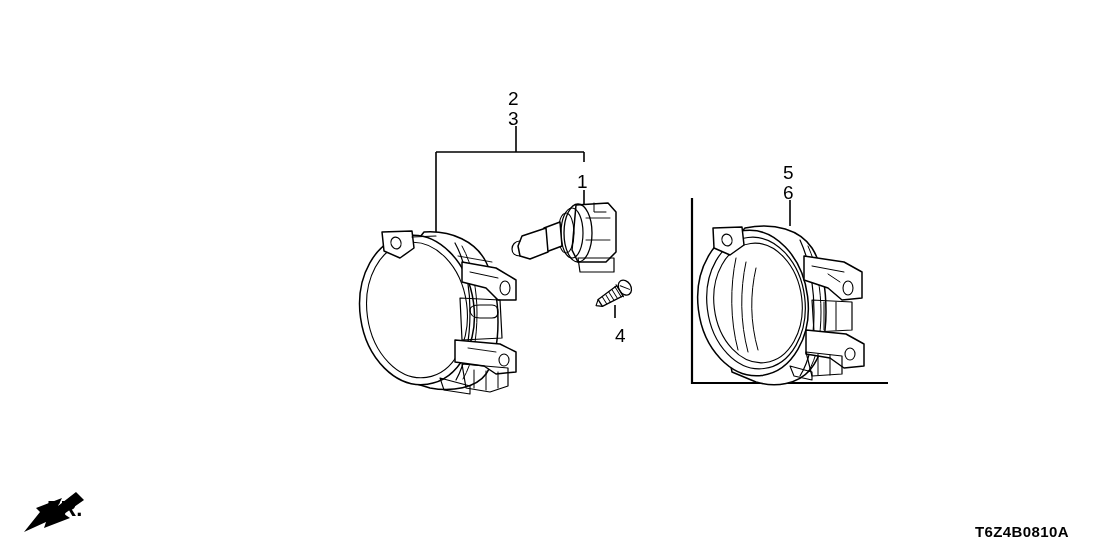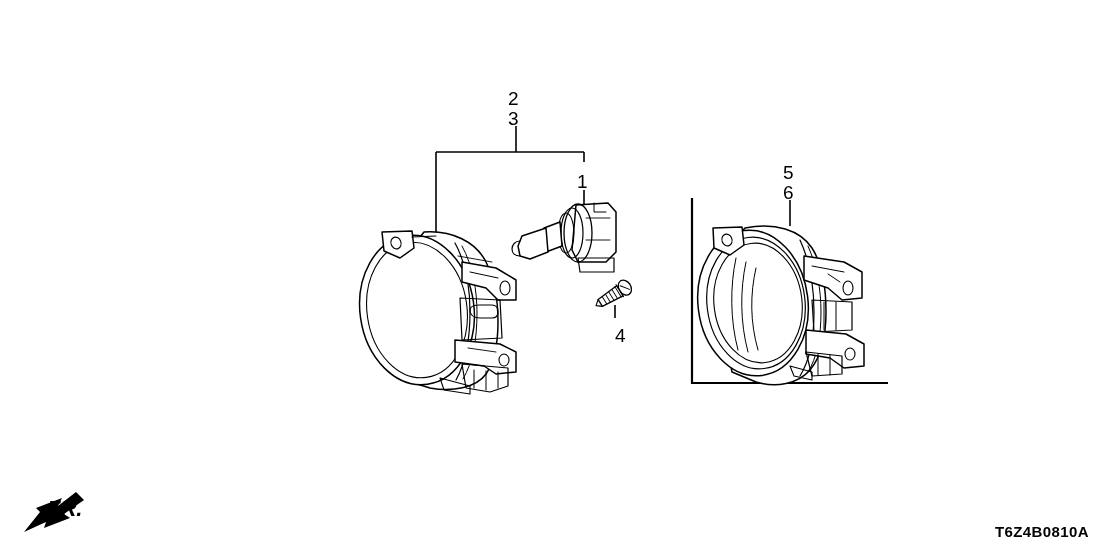--- a/index.html
+++ b/index.html
@@ -39,30 +39,28 @@
   .partno {
     position: absolute;
     left: 975px;
     top: 523px;
     font-family: "Liberation Sans", sans-serif;
     font-size: 15px;
     font-weight: bold;
     color: #000000;
     letter-spacing: 0.4px;
     white-space: nowrap;
-    margin-left: 20px;
   }
   .fr-label {
     position: absolute;
     left: 47px;
     top: 496px;
     font-family: "Liberation Sans", sans-serif;
     font-size: 22px;
     font-weight: bold;
-    font-style: italic;
     color: #000000;
     white-space: nowrap;
   }
 </style>
 </head>
 <body>
 
 <div id="diagram-root">
 
   <svg class="layer" viewBox="0 0 1108 554" xmlns="http://www.w3.org/2000/svg">

